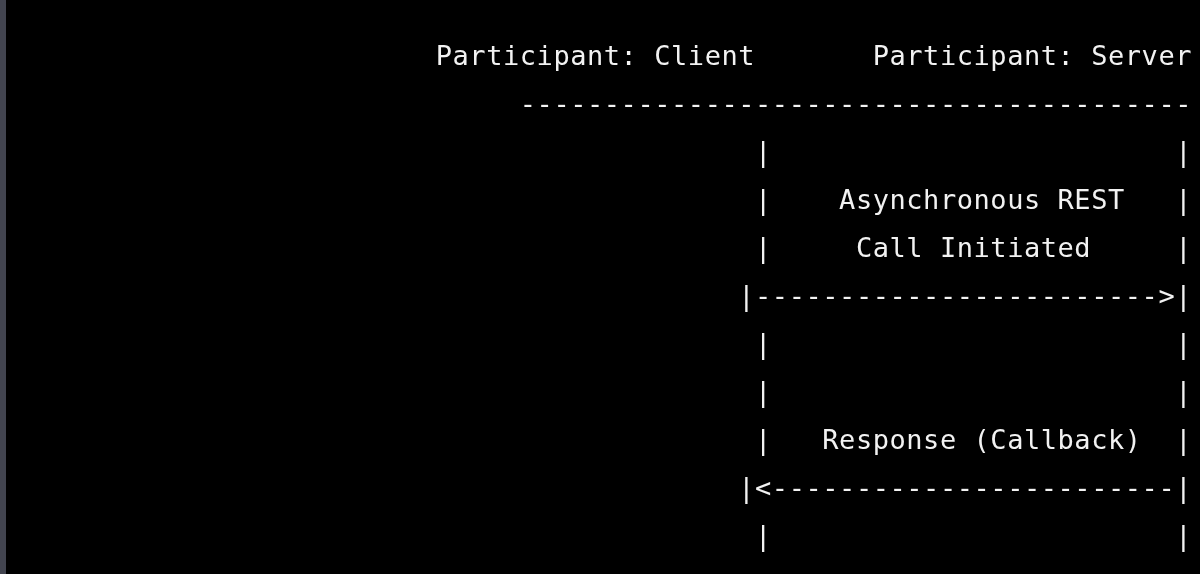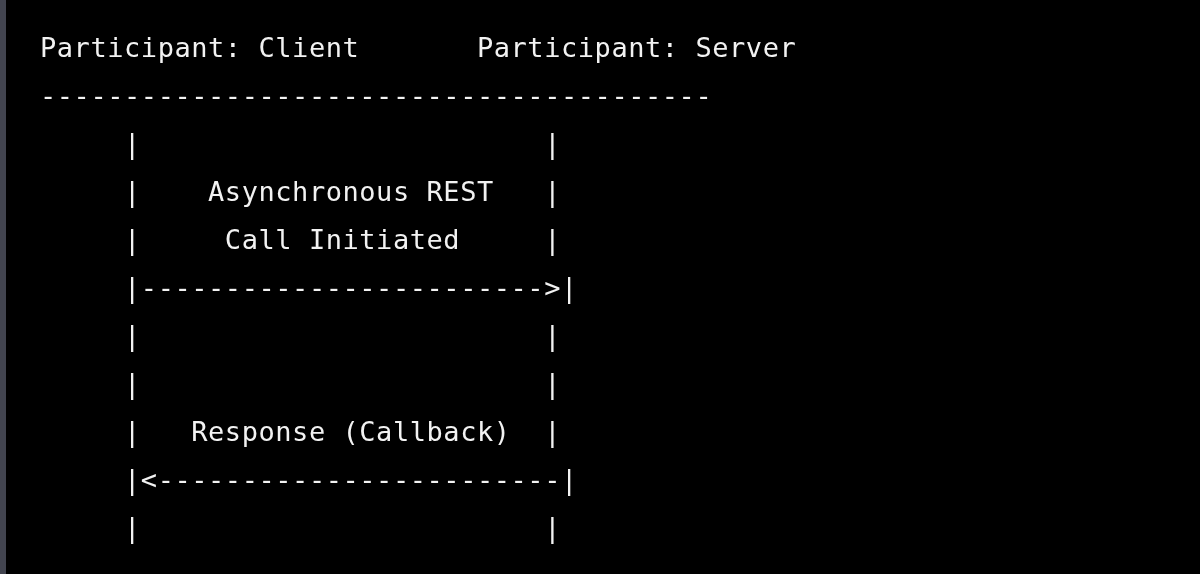--- a/index.html
+++ b/index.html
@@ -37,30 +37,31 @@
   .ascii-canvas {
     position: absolute;
     left: 40px;
     top: 0;
     right: 0;
     bottom: 0;
     padding-top: 24px;
   }
 
   .ascii-art {
-    margin: 0;
+    margin: 8px;
     padding: 0;
     color: #f2f2f2;
     background: transparent;
     font-family: "DejaVu Sans Mono", "Liberation Mono", monospace;
     font-size: 27px;
     line-height: 48px;
     letter-spacing: 0.55px;
     white-space: pre;
     font-weight: 400;
+    text-align: right;
     -webkit-font-smoothing: antialiased;
   }
 
   .ascii-line {
     display: block;
     height: 48px;
     white-space: pre;
   }
 </style>
 </head>

